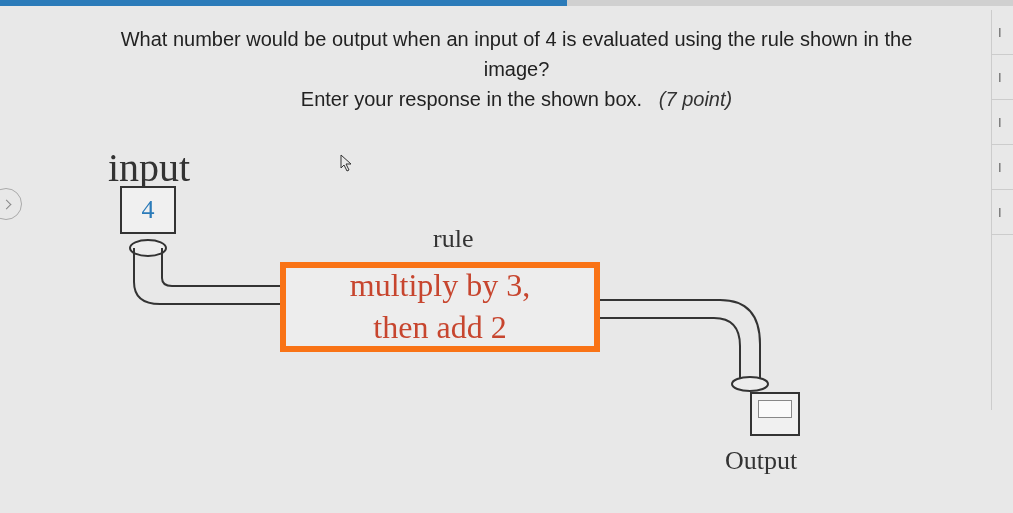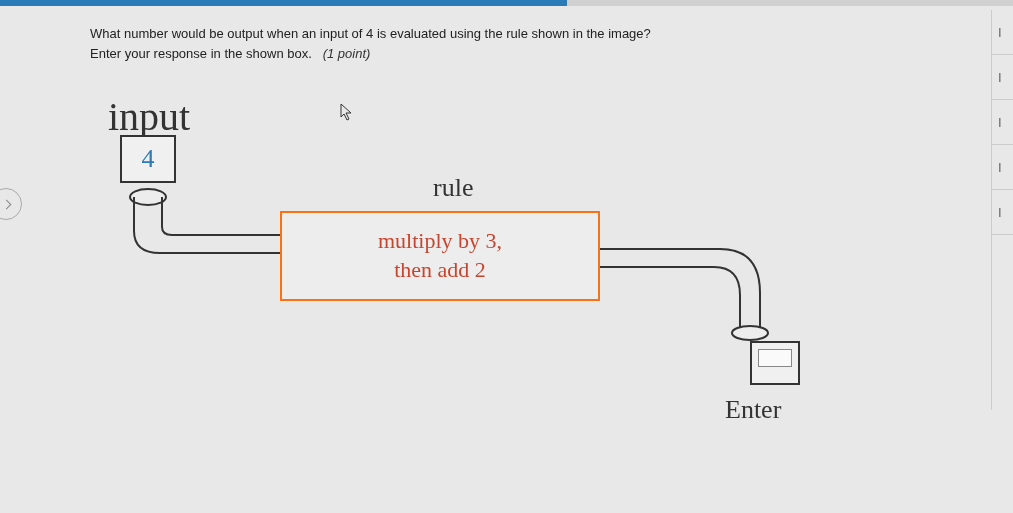--- a/index.html
+++ b/index.html
@@ -19,23 +19,24 @@
   }
   .progress-fill {
     height: 100%;
     width: 56%;
     background: #2b7bb9;
   }
   .content {
     padding: 18px 70px 20px 90px;
   }
   .question-text {
-    font-size: 13px;
+    font-size: 20px;
     color: #222;
     line-height: 1.5;
+    text-align: center;
   }
   .points {
     font-style: italic;
     color: #333;
   }
   .diagram {
     position: relative;
     margin-top: 30px;
     height: 380px;
   }
@@ -74,27 +75,27 @@
     font-size: 26px;
     color: #333;
     font-family: Georgia, serif;
   }
   .rule-box {
     position: absolute;
     left: 190px;
     top: 118px;
     width: 320px;
     height: 90px;
-    border: 2px solid #f97316;
+    border: 6px solid #f97316;
     background: #ededed;
     display: flex;
     flex-direction: column;
     align-items: center;
     justify-content: center;
-    font-size: 22px;
+    font-size: 32px;
     color: #c7452e;
     font-family: Georgia, serif;
     line-height: 1.3;
   }
   .pipe2 {
     position: absolute;
     left: 510px;
     top: 150px;
   }
   .output-box {
@@ -170,21 +171,21 @@
 <div class="progress-bar">
   <div class="progress-fill"></div>
 </div>
 
 <div class="left-circle"></div>
 
 <div class="content">
   <p class="question-text">What number would be output when an input of 4 is evaluated using the rule shown in the image?</p>
   <p class="question-text">
     <span>Enter your response in the shown box.</span>
-    &nbsp;&nbsp;<span class="points">(1 point)</span>
+    &nbsp;&nbsp;<span class="points">(7 point)</span>
   </p>
 
   <div class="diagram">
     <span class="cursor">
       <svg width="14" height="18" viewBox="0 0 14 18">
           <path d="M1 1 L1 14 L4 11 L7 17 L9 16 L6 10 L11 10 Z" fill="none" stroke="#333" stroke-width="1"></path>
         </svg>
     </span>
 
     <div class="input-label">input</div>
@@ -204,21 +205,21 @@
 
     <svg class="pipe2" width="200" height="120">
       <path d="M 0 6 L 120 6 Q 160 6 160 50 L 160 88" fill="none" stroke="#333" stroke-width="2"></path>
       <path d="M 0 24 L 114 24 Q 140 24 140 52 L 140 88" fill="none" stroke="#333" stroke-width="2"></path>
       <ellipse cx="150" cy="90" rx="18" ry="7" fill="#ededed" stroke="#333" stroke-width="2"></ellipse>
     </svg>
 
     <div class="output-box">
       <div class="output-box-inner"></div>
     </div>
-    <div class="output-label">Enter</div>
+    <div class="output-label">Output</div>
   </div>
 </div>
 
 <div class="right-panel">
   <div class="tick">I</div>
   <div class="tick">I</div>
   <div class="tick">I</div>
   <div class="tick">I</div>
   <div class="tick">I</div>
 </div>

